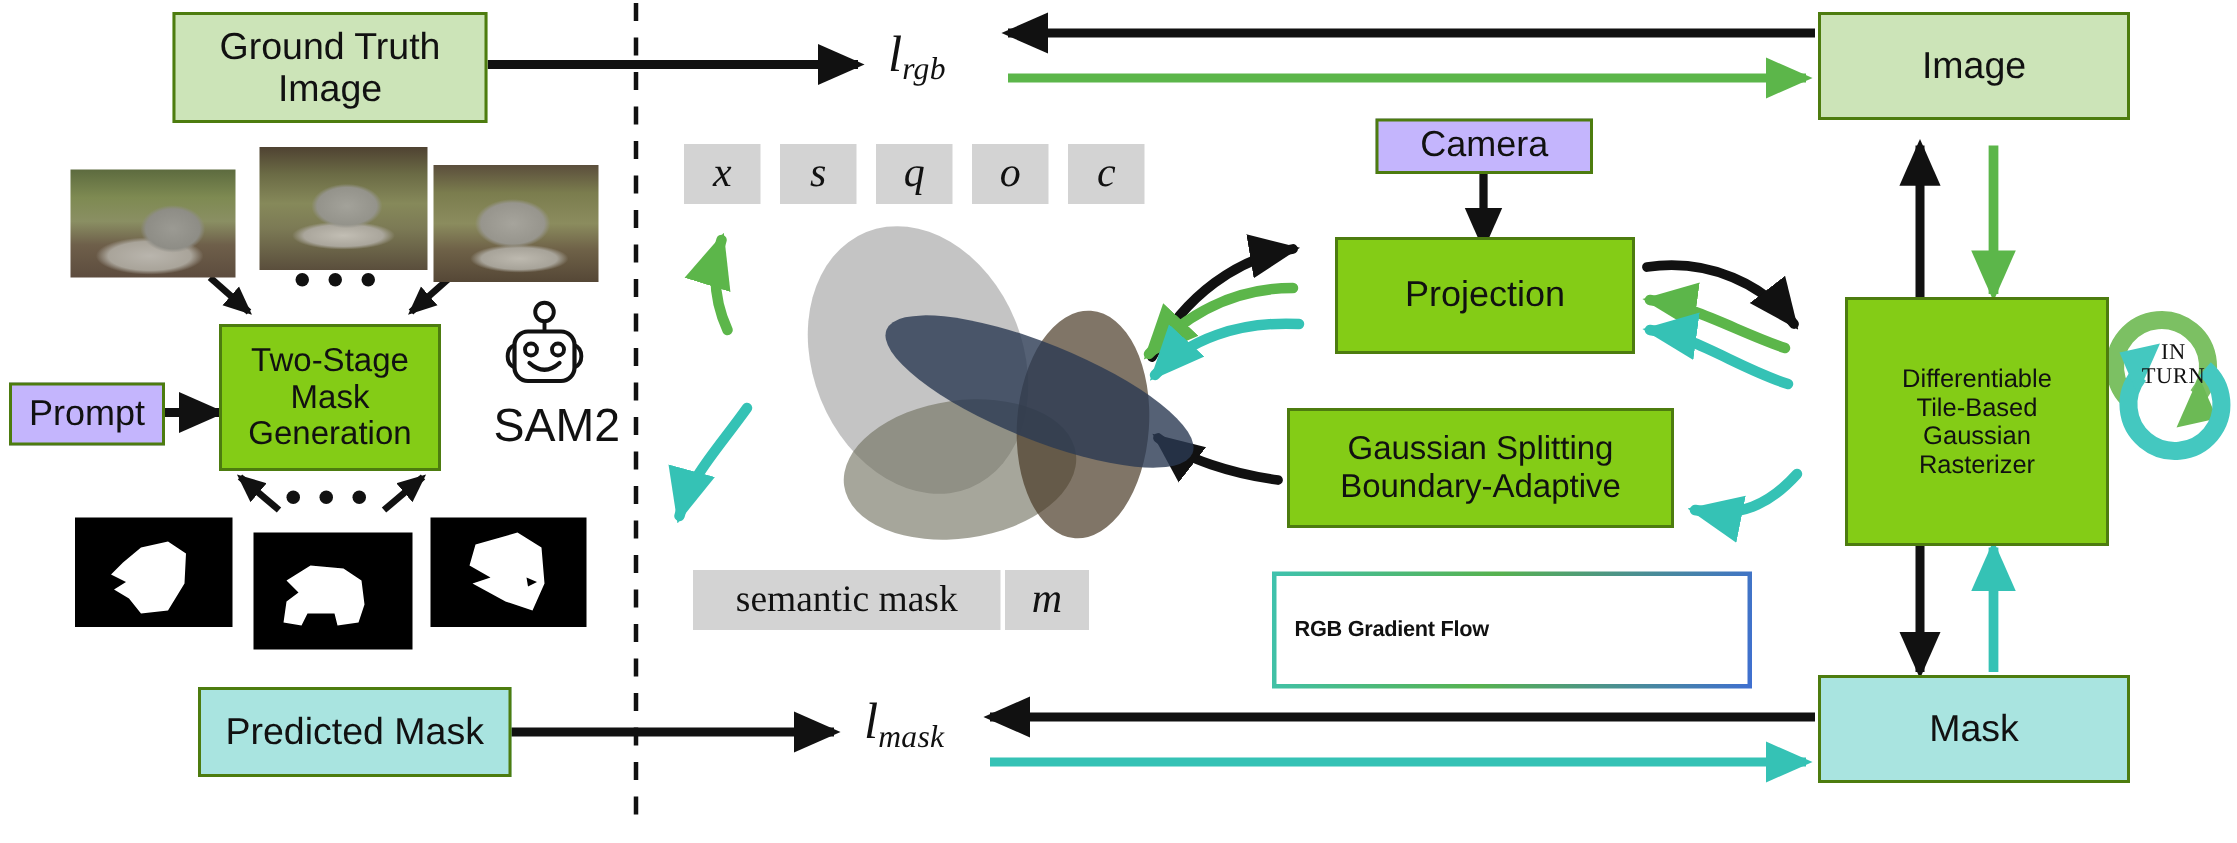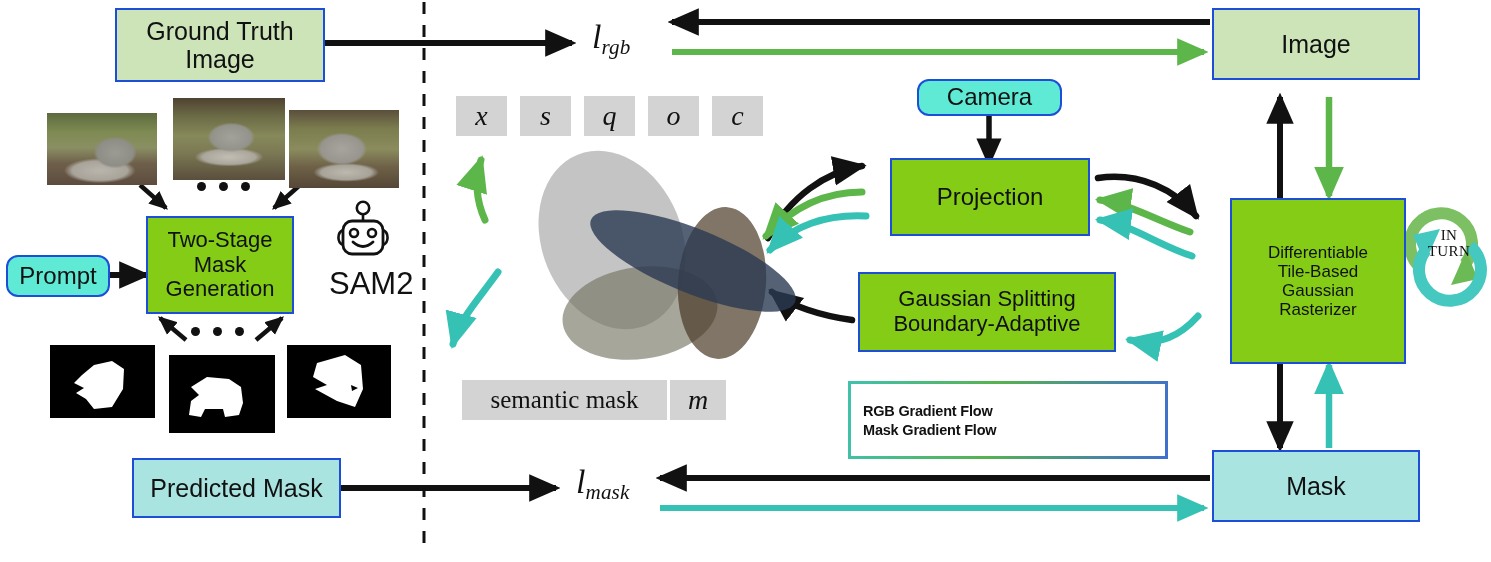--- a/index.html
+++ b/index.html
@@ -1,24 +1,24 @@
 <!DOCTYPE html>
 <html><head>
 <meta charset="utf-8">
 <style>
   html,body{margin:0;padding:0;background:#ffffff;}
   body{width:1491px;height:562px;position:relative;overflow:hidden;
        font-family:"Liberation Sans", sans-serif;color:#111;}
-  .box{position:absolute;box-sizing:border-box;border:2px solid #1d4ed8;
+  .box{position:absolute;box-sizing:border-box;border:2px solid #4d7c0f;
        display:flex;align-items:center;justify-content:center;text-align:center;
        line-height:1.12;font-family:"Liberation Sans", sans-serif;}
   .green{background:#cce4b8;}
   .cyan{background:#a9e4e0;}
   .gray{background:#84cc16;}
-  .white{background:#5eead4;border-radius:12px;}
+  .white{background:#c4b5fd;}
   .param{position:absolute;background:#d3d3d3;display:flex;align-items:center;
          justify-content:center;font-family:"Liberation Serif", serif;font-style:italic;}
   .mathlbl{position:absolute;font-family:"Liberation Serif", serif;font-style:italic;
            white-space:nowrap;}
   .sub{font-size:0.62em;vertical-align:-0.28em;letter-spacing:0.2px;}
   svg{position:absolute;left:0;top:0;overflow:visible;}
   .legendwrap{position:absolute;box-sizing:border-box;padding:3px;
       background:linear-gradient(100deg,#3fc2ae 0%,#57b24f 45%,#3f6fd0 100%);}
   .legendin{background:#fff;width:100%;height:100%;box-sizing:border-box;
       padding:6px 10px 6px 12px;display:flex;flex-direction:column;justify-content:center;}
@@ -266,17 +266,14 @@
 <div class="inturn" style="left:1423px;top:228px;width:52px;">
   <div>IN</div>
   <div>TURN</div>
 </div>
 
 <div class="legendwrap" style="left:848px;top:381px;width:320px;height:78px;">
   <div class="legendin">
     <div class="legrow">
       <div class="legtxt">RGB Gradient Flow</div>
     </div>
-    <div class="legrow">
-      <div class="legtxt">Mask Gradient Flow</div>
-    </div>
   </div>
 </div>
 
 </body></html>

